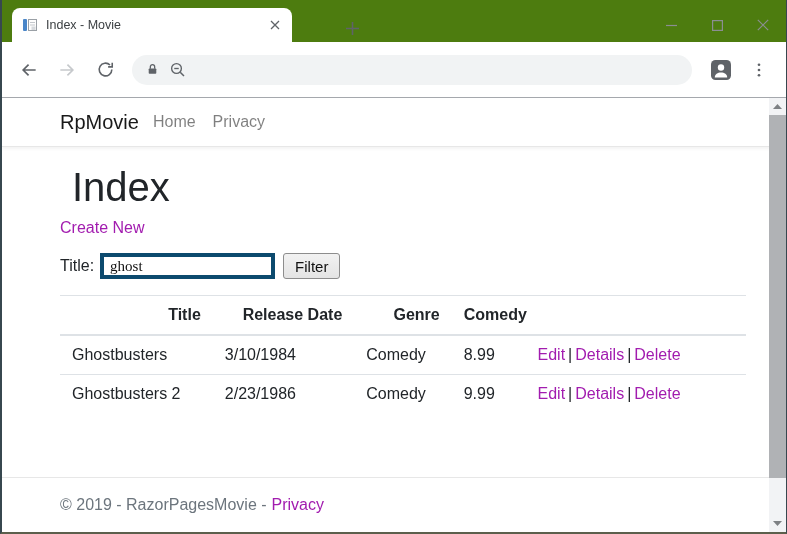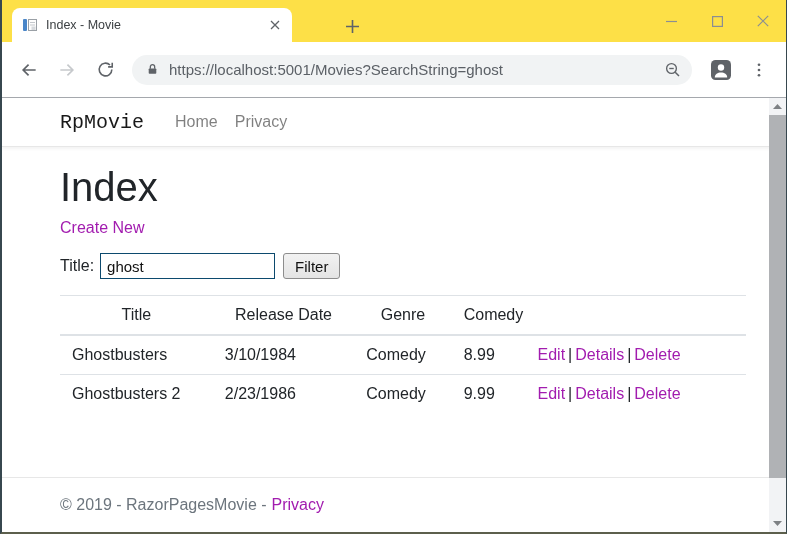--- a/index.html
+++ b/index.html
@@ -6,21 +6,21 @@
   html,body { background:#cfd3d6; }
   body { font-family: "Liberation Sans", sans-serif; }
 
   .window{
     width:787px; height:534px; position:relative; overflow:hidden;
     background:#fff; margin:0;
     border-left:2px solid #37474f; border-right:1px solid #37474f; border-bottom:2px solid #5c5f4c;
   }
 
   
-  .tabstrip{ height:42px; background:#fde047; display:flex; align-items:center;gap:32px; }
+  .tabstrip{ height:42px; background:#4d7c0f; display:flex; align-items:flex-end;gap:32px; }
   .tab{
     margin:8px 0 0 10px; width:280px; height:34px; background:#fff;
     border-radius:8px 8px 0 0; display:flex; align-items:center; gap:8px; padding:0 8px 0 10px;
   }
   .tab-title{ flex:1; font-size:12.5px; color:#3c4043; white-space:nowrap; overflow:hidden; }
   .icon-btn{ display:grid; place-items:center; cursor:default; }
   .tab-close{ width:18px; height:18px; border-radius:50%; }
   .newtab{ width:28px; height:28px; margin:11px 0 0 14px; }
   .win-controls{ margin-left:auto; display:flex; height:34px; }
   .win-btn{ width:46px; display:grid; place-items:center; }
@@ -31,42 +31,42 @@
   .omnibox{ flex:1; height:30px; background:#f1f3f4; border-radius:15px; display:flex; align-items:center; gap:10px; padding:0 10px 0 14px; margin:0 8px 0 6px; }
   .url{ flex:1; font-size:15px; color:#5b6066; white-space:nowrap; overflow:hidden; }
 
   
   .pagearea{ position:absolute; top:98px; left:0; right:0; bottom:0; background:#fff; }
   nav.site-nav{
     height:49px; background:#fff; display:flex; align-items:center;
     padding:0 40px 0 58px; border-bottom:1px solid #e7e7e7; box-shadow:0 2px 3px rgba(0,0,0,.05);
     position:relative; z-index:2;
   }
-  .brand{ font-size:20px; color:rgba(0,0,0,.9); margin-right:31px; text-decoration:none;font-family:Liberation Mono, monospace; }
+  .brand{ font-size:20px; color:rgba(0,0,0,.9); margin-right:14px; text-decoration:none; }
   .navlink{ font-size:16px; color:rgba(0,0,0,.5); text-decoration:none; margin-right:17px; }
 
   main{ margin:16px 40px 0 58px; color:#212529; }
-  h1.page-title{ font-size:40px; font-weight:500; line-height:1.2; margin:0 0 8px; color:#212529; }
+  h1.page-title{ font-size:40px; font-weight:500; line-height:1.2; margin:0 12px 8px; color:#212529; }
   .blue-link{ color:#a21caf; text-decoration:none; }
   p.create-row{ margin:0 0 16px; font-size:16px; }
   .filter-row{ margin:0 0 16px; display:flex; align-items:center; font-size:16px; }
   .filter-label{ margin-right:6px; }
   .filter-input{
-    width:175px; height:26px; border:1px solid #0c4a6e; border-radius:0;
-    font-family:Liberation Sans, sans-serif; font-size:15px; padding:1px 6px; color:#111;
+    width:175px; height:26px; border:4px solid #0c4a6e; border-radius:0;
+    font-family:Liberation Serif, serif; font-size:15px; padding:1px 6px; color:#111;
   }
   .filter-btn{
     margin-left:8px; height:26px; padding:2px 11px; font-family:"Liberation Sans",sans-serif;
     font-size:15px; color:#111; background:linear-gradient(#f2f2f2,#e4e4e4);
     border:1px solid #8d8d8d; border-radius:3px;
   }
 
   table.movies{ width:100%; border-collapse:collapse; table-layout:fixed; font-size:16px; }
   table.movies th{
-    text-align:center; font-weight:normal; padding:10px 12px;
+    text-align:right; font-weight:bold; padding:10px 12px;
     border-top:1px solid #dee2e6; border-bottom:2px solid #dee2e6;
   }
   table.movies td{ padding:10px 12px; border-top:1px solid #dee2e6;margin-top:18px; }
   .sep{ color:#212529; margin:0 3px; }
 
   footer.site-footer{
     position:absolute; left:0; right:8px; bottom:0; height:55px; background:#fff;
     border-top:1px solid #e7e7e7; display:flex; align-items:center; padding-left:58px;
     color:#6c757d; font-size:16px;
   }
@@ -142,21 +142,20 @@
         <path d="M20.5 3.5v5.2h-5.2" fill="none" stroke="#5f6368" stroke-width="2"></path>
       </svg>
     </span>
     <div class="omnibox">
       <span class="icon-btn">
         <svg width="13" height="13" viewBox="0 0 24 24">
           <rect x="5" y="10" width="14" height="10" rx="1.5" fill="#5f6368"></rect>
           <path d="M8 10.5V7a4 4 0 0 1 8 0v3.5" fill="none" stroke="#5f6368" stroke-width="2.4"></path>
         </svg>
       </span>
-      <span class="url">https://localhost:5001/Movies?SearchString=ghost</span>
       <span class="icon-btn">
         <svg width="18" height="18" viewBox="0 0 24 24">
           <circle cx="10" cy="10" r="6.5" fill="none" stroke="#5f6368" stroke-width="1.8"></circle>
           <path d="M7 10h6" stroke="#5f6368" stroke-width="1.8"></path>
           <path d="M15 15l5 5" stroke="#5f6368" stroke-width="2"></path>
         </svg>
       </span>
     </div>
     <span class="tool-btn">
       <svg width="24" height="24" viewBox="0 0 24 24">

